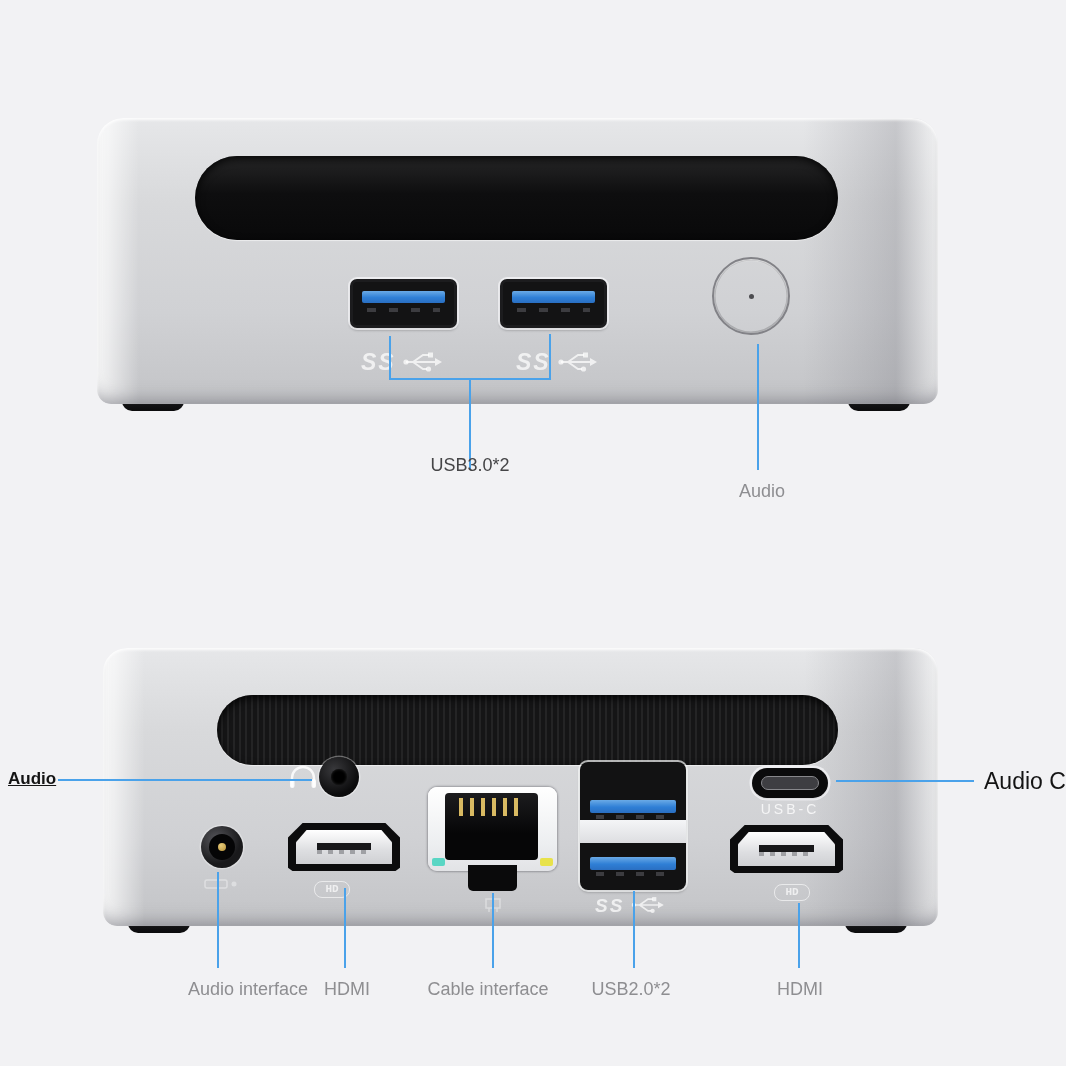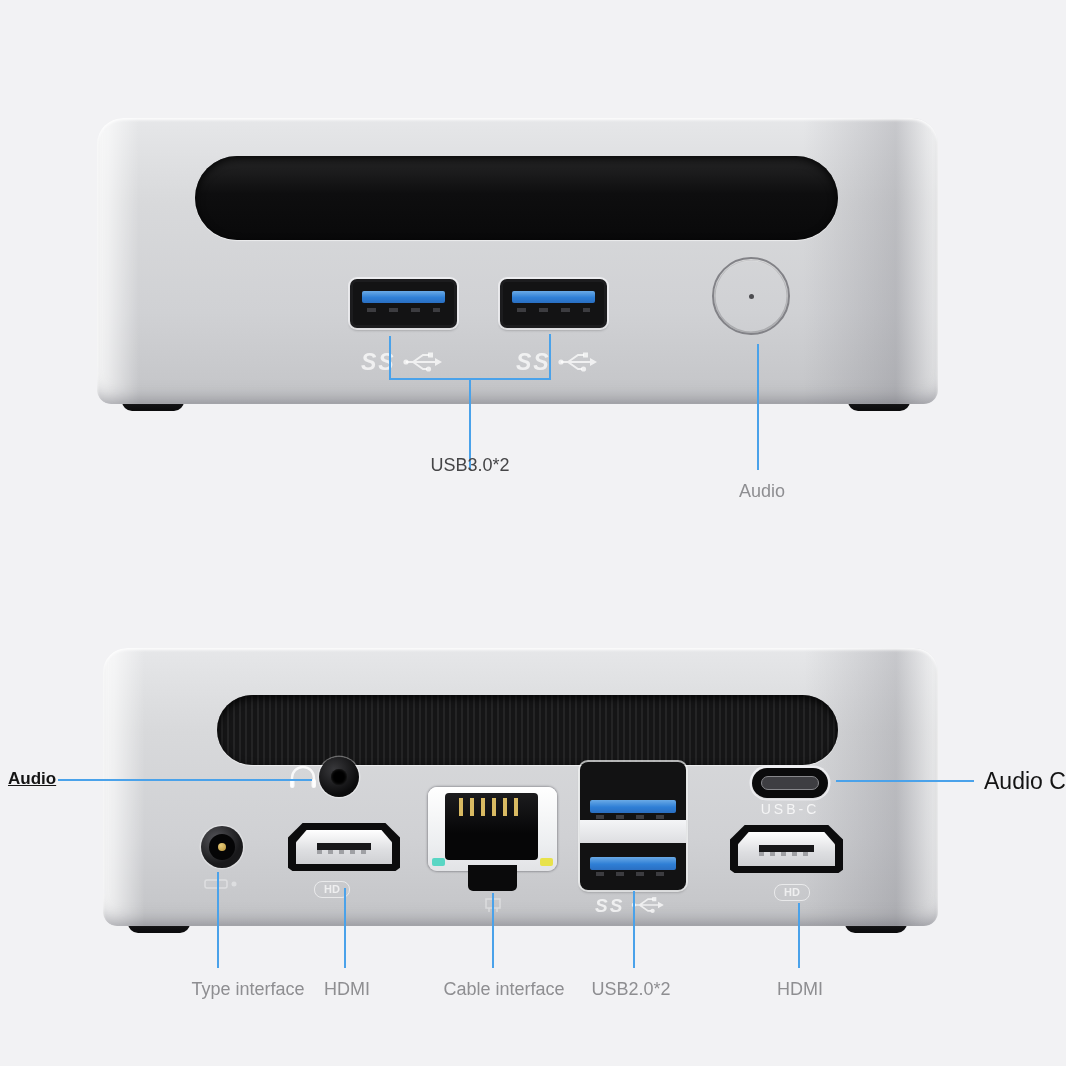--- a/index.html
+++ b/index.html
@@ -54,21 +54,21 @@
   }
   .power-button .dot{position:absolute;left:50%;top:50%;width:5px;height:5px;margin:-2.5px 0 0 -2.5px;border-radius:50%;background:#4c4c50;}
   
   .engrave{color:rgba(255,255,255,.72);}
   .ss-engrave{position:absolute;display:flex;align-items:center;gap:5px;}
   .ss-engrave .ss-text{font-size:23px;font-style:italic;font-weight:bold;letter-spacing:2px;line-height:1;}
   .ss-engrave.small .ss-text{font-size:19px;}
   .hd-engrave{
     position:absolute;width:36px;height:17px;border:1.5px solid rgba(255,255,255,.6);
     border-radius:8px;box-sizing:border-box;text-align:center;
-    font-size:11px;font-weight:bold;line-height:14px;color:rgba(255,255,255,.7);
+    font-size:11px;font-weight:bold;line-height:14px;color:rgba(255,255,255,.7);font-family:Liberation Mono, monospace;
   }
   .usbc-engrave{
     position:absolute;width:76px;text-align:center;font-size:14px;letter-spacing:3px;
     color:rgba(255,255,255,.78);
   }
   .faint{opacity:.38;}
   
   .audio-jack{
     position:absolute;left:216px;top:109px;width:40px;height:40px;border-radius:50%;
     background:radial-gradient(circle at 38% 32%,#39393c,#0b0b0c 68%);
@@ -299,19 +299,19 @@
   <div class="lead h" style="left:58px;top:779px;width:254px;"></div>
   <div class="lead h" style="left:836px;top:780px;width:138px;"></div>
   <div class="lead v" style="left:217px;top:872px;height:96px;"></div>
   <div class="lead v" style="left:344px;top:888px;height:80px;"></div>
   <div class="lead v" style="left:492px;top:893px;height:75px;"></div>
   <div class="lead v" style="left:633px;top:891px;height:77px;"></div>
   <div class="lead v" style="left:798px;top:903px;height:65px;"></div>
 
   <div class="lbl black" style="left:8px;top:769px;width:80px;text-decoration:underline;">Audio</div>
   <div class="lbl big" style="left:984px;top:768px;width:82px;">Audio C</div>
-  <div class="lbl" style="left:163px;top:979px;width:170px;">Type interface</div>
+  <div class="lbl" style="left:163px;top:979px;width:170px;">Audio interface</div>
   <div class="lbl" style="left:287px;top:979px;width:120px;">HDMI</div>
-  <div class="lbl" style="left:419px;top:979px;width:170px;">Cable interface</div>
+  <div class="lbl" style="left:403px;top:979px;width:170px;">Cable interface</div>
   <div class="lbl" style="left:556px;top:979px;width:150px;">USB2.0*2</div>
   <div class="lbl" style="left:740px;top:979px;width:120px;">HDMI</div>
 
 </div>
 
 </body></html>

